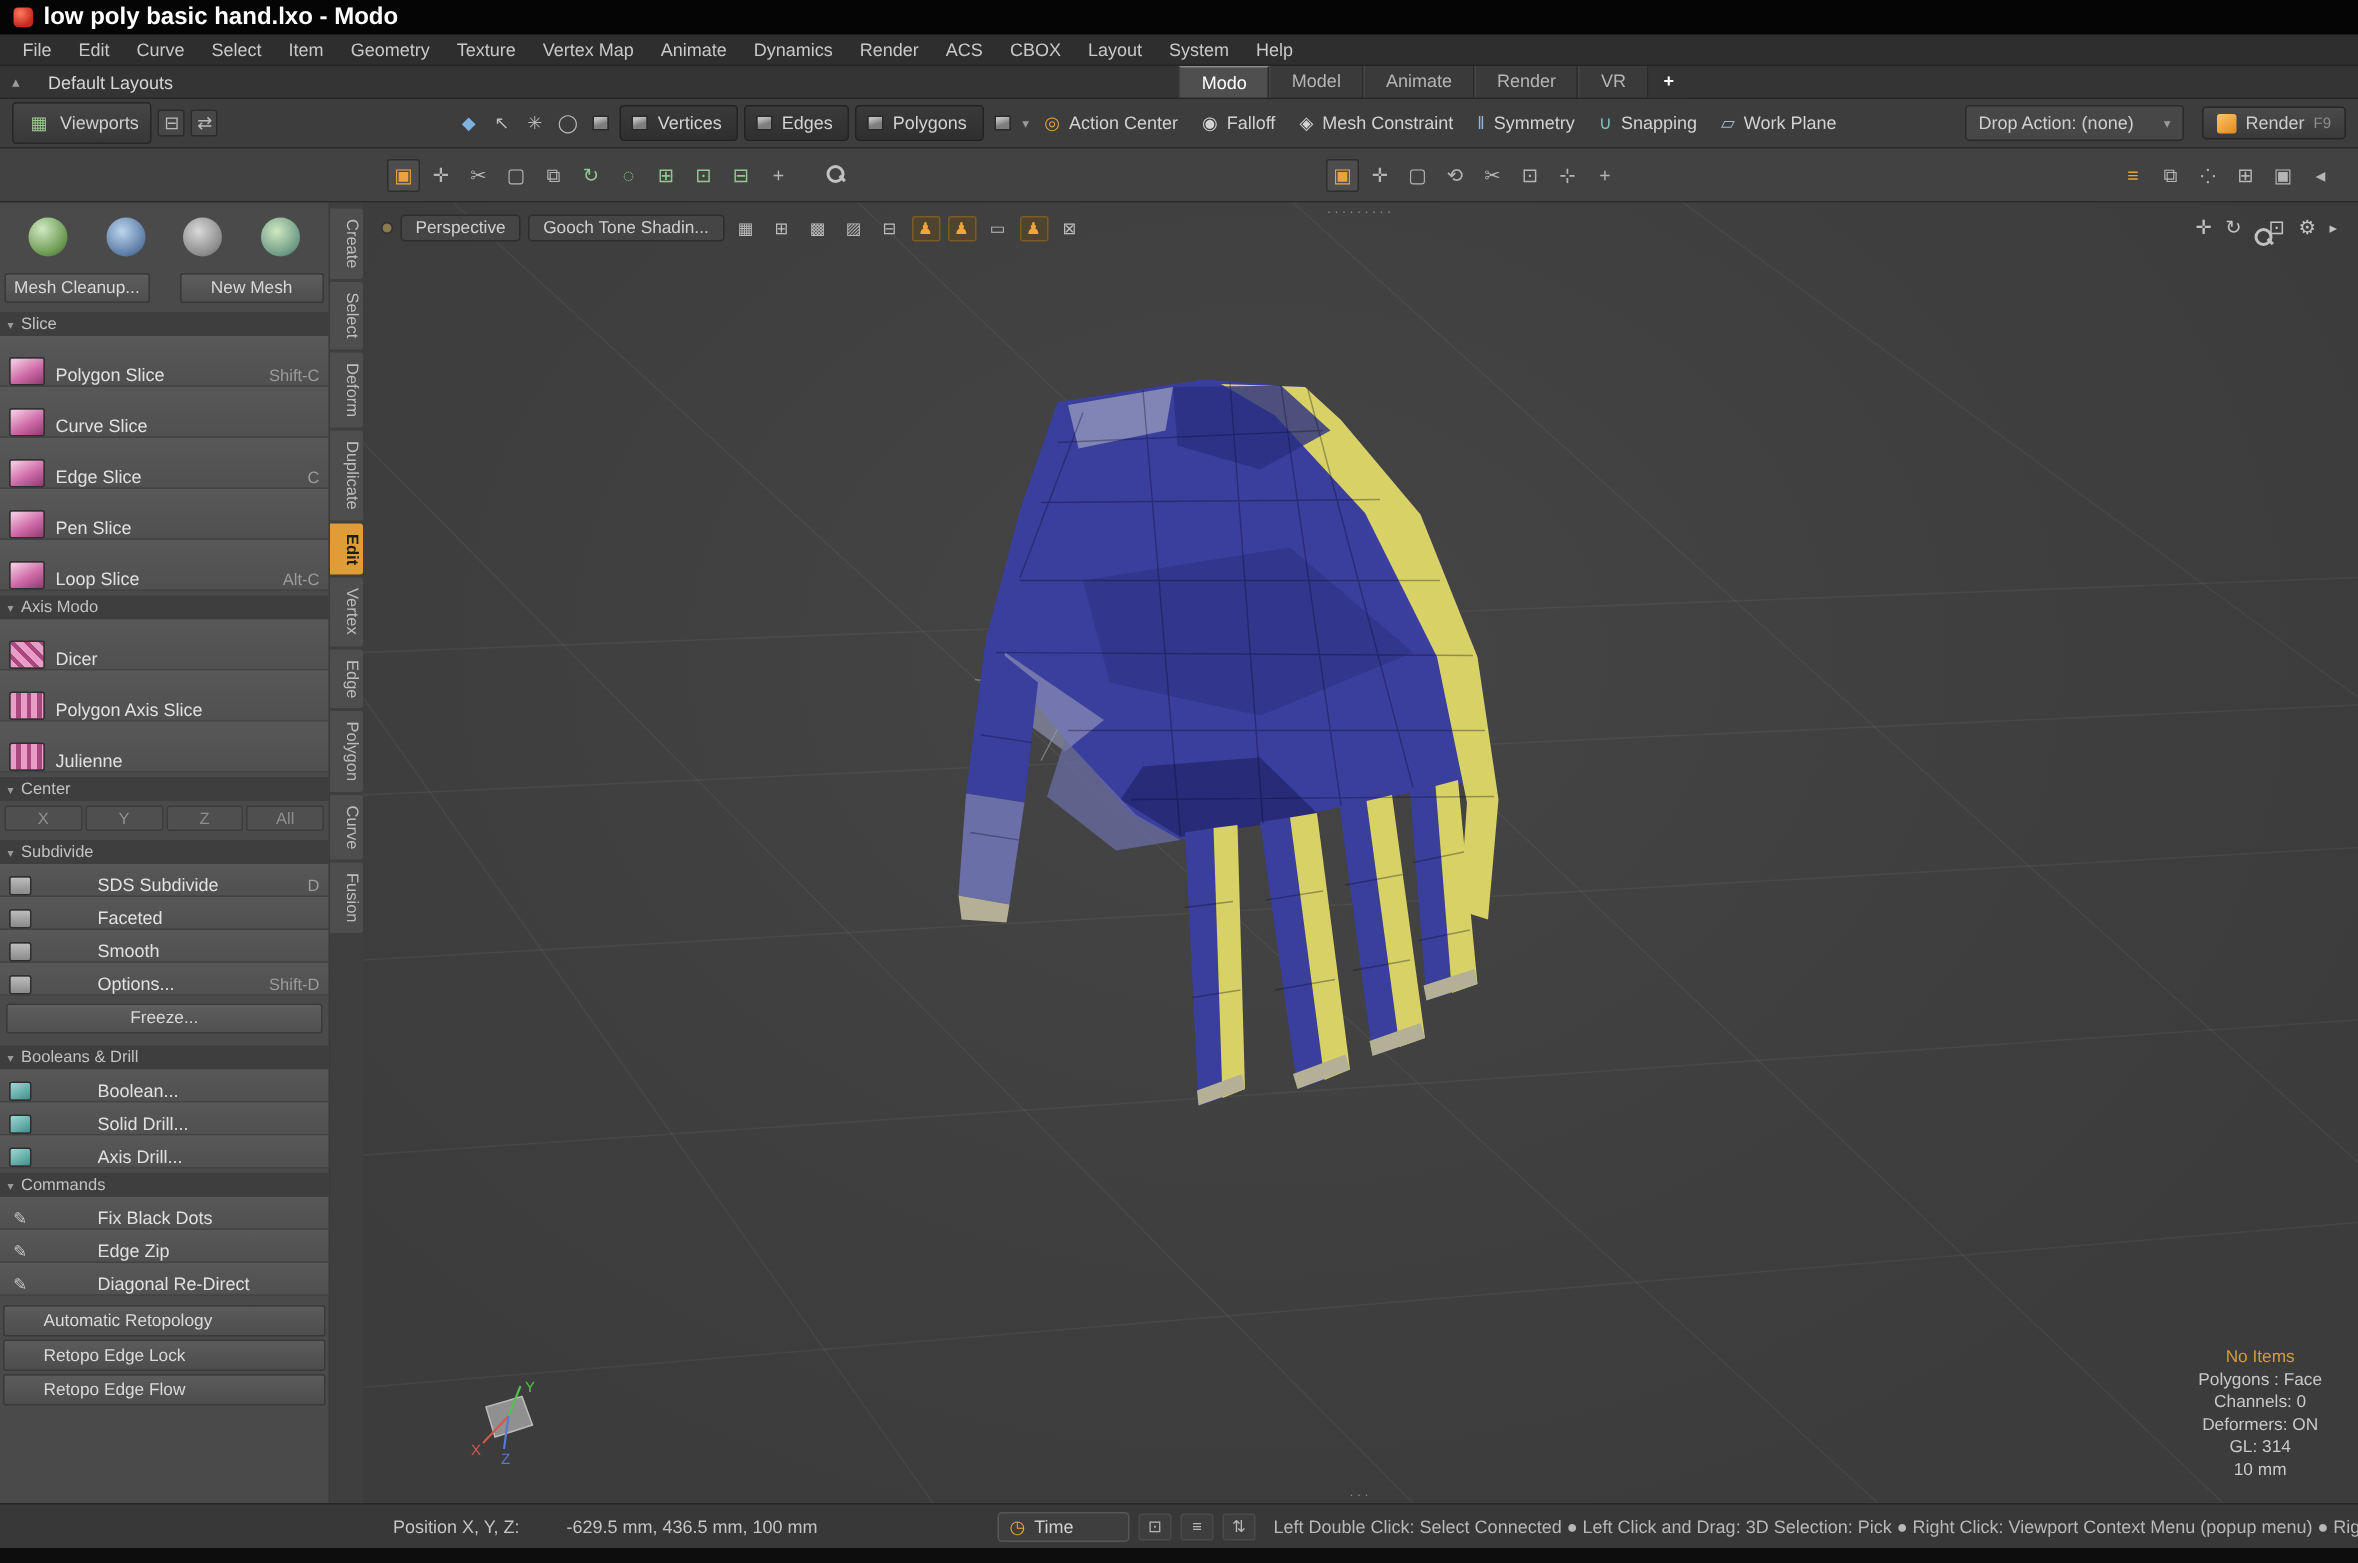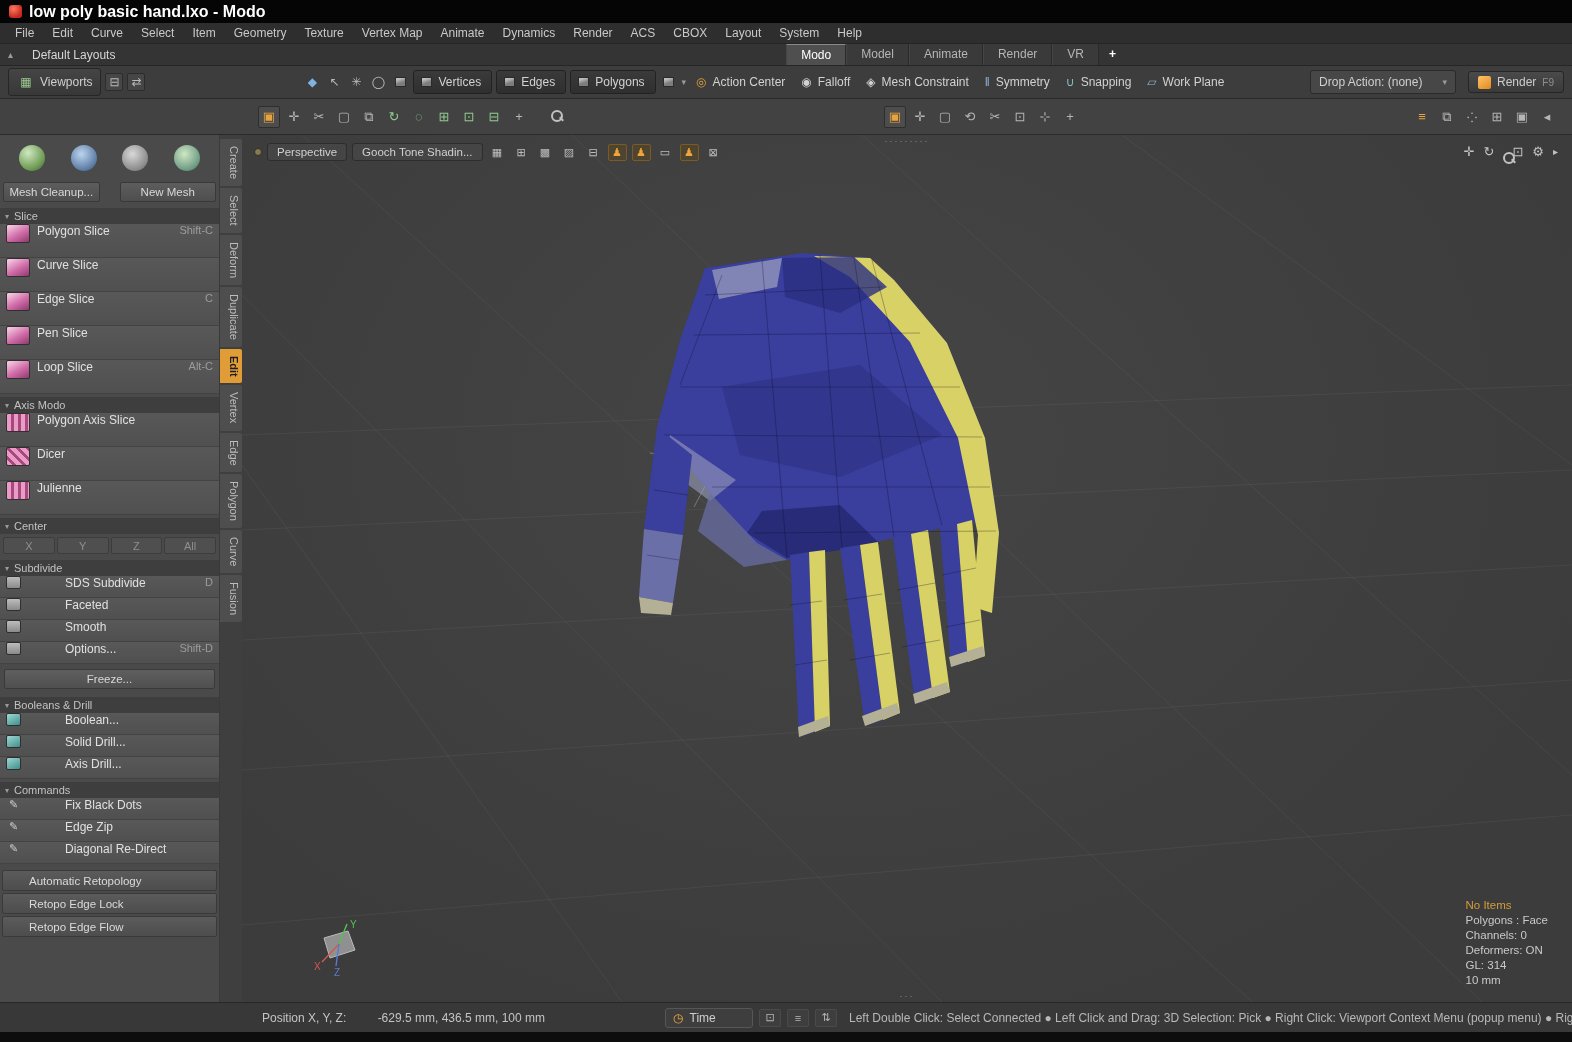--- a/index.html
+++ b/index.html
@@ -61,21 +61,21 @@
   .lp-tool { width:40px; height:38px; display:flex; align-items:center; justify-content:center; border-radius:4px; }
   .orb { width:26px; height:26px; border-radius:50%; }
   .orb.green { background:radial-gradient(circle at 35% 30%, #cfe8c2, #6f9c55 65%, #3f5c30); }
   .orb.axis  { background:radial-gradient(circle at 40% 35%, #bcd4ee, #5b7ba4 70%, #2e425e); }
   .orb.wire  { background:radial-gradient(circle at 40% 35%, #d9d9d9, #8a8a8a 70%, #555); }
   .orb.axis2 { background:radial-gradient(circle at 40% 35%, #cfe8c2, #6c9a84 70%, #32523f); }
   .lp-btnrow { display:flex; gap:20px; padding:1px 3px 3px 3px; }
   .lp-btn { flex:1; height:20px; background:linear-gradient(#5d5d5d,#4e4e4e); border:1px solid #393939; border-radius:2px; color:#d8d8d8; display:flex; align-items:center; justify-content:center; font-size:11.5px; }
   .lp-header { height:16px; margin-top:3px; background:#3e3e3e; color:#c2c2c2; font-size:11px; display:flex; align-items:center; gap:5px; padding:0 5px; }
   .lp-header .tri { color:#9a9a9a; font-size:8px; }
-  .lp-row { display:flex; align-items:flex-start; gap:7px; padding:0 6px; background:linear-gradient(#585858,#505050); border-bottom:1px solid #434343; }
+  .lp-row { display:flex; align-items:flex-end; gap:7px; padding:0 6px; background:linear-gradient(#585858,#505050); border-bottom:1px solid #434343; }
   .lp-row.big { height:34px; }
   .lp-row.small { height:22px;gap:44px; }
   .lp-label { color:#e0e0e0; font-size:12px; flex:1; white-space:nowrap; overflow:hidden; }
   .lp-short { color:#9c9c9c; font-size:11px; }
   .cube-pink { width:24px; height:19px; border-radius:2px; border:1px solid #303030; background:linear-gradient(150deg,#f2c3de 10%,#d06ca8 55%,#8f3a6e); flex:none; }
   .cube-pink.striped { background:repeating-linear-gradient(90deg,#e89cc6 0 4px,#a8487e 4px 7px); }
   .cube-pink.diced { background:repeating-linear-gradient(45deg,#e89cc6 0 4px,#a8487e 4px 7px); }
   .ic-small { width:15px; height:13px; border:1px solid #2f2f2f; background:linear-gradient(#bdbdbd,#8a8a8a); border-radius:2px; flex:none; }
   .ic-small.teal { background:linear-gradient(150deg,#9fd8d4,#3f8f8a); }
   .ic-small.pen { background:none; border:none; color:#c8c8c8; font-size:11px; width:15px; text-align:center; }
@@ -97,21 +97,21 @@
   .vp-controls { position:absolute; top:8px; left:12px; display:flex; align-items:center; gap:5px; }
   .vp-dot { width:8px; height:8px; border-radius:50%; background:#8a7a50; border:1px solid #2e2e2e; }
   .vp-btn { background:#454545; border:1px solid #2d2d2d; border-radius:3px; color:#d0d0d0; font-size:11.5px; padding:2px 9px; white-space:nowrap; }
   .vp-ic { width:19px; height:17px; display:flex; align-items:center; justify-content:center; font-size:11px; color:#bdbdbd; border-radius:2px; }
   .vp-ic.hot { color:#f0a53a; background:#4e4430; border:1px solid #7a5c22; }
   .vp-nav { position:absolute; top:9px; right:14px; display:flex; align-items:center; gap:9px; color:#c2c2c2; }
   .vp-nav span { font-size:13px; }
   .mag { width:13px; height:13px; position:relative; }
   .mag::before { content:""; position:absolute; left:0; top:0; width:8px; height:8px; border:2px solid #c2c2c2; border-radius:50%; }
   .mag::after { content:""; position:absolute; left:8px; top:8px; width:5px; height:2px; background:#c2c2c2; transform:rotate(45deg); }
-  .vp-stats { position:absolute; right:24px; bottom:14px; text-align:left; font-size:11.5px; line-height:15px; color:#c9c9c9; }
+  .vp-stats { position:absolute; right:24px; bottom:14px; text-align:center; font-size:11.5px; line-height:15px; color:#c9c9c9; }
   .vp-stats .hl { color:#d49c3c; }
   .gizmo { position:absolute; left:68px; bottom:24px; }
 
   
   .bottombar { height:30px; background:#383838; border-top:1px solid #272727; display:flex; align-items:center; flex:none; }
   .pos-text { margin-left:262px; color:#c4c4c4; white-space:nowrap; }
   .pos-text .val { margin-left:28px; }
   .time-group { display:flex; align-items:center; gap:6px; margin-left:120px; }
   .time-btn { width:88px; height:20px; background:#3e3e3e; border:1px solid #565656; border-radius:3px; display:flex; align-items:center; gap:6px; padding:0 7px; color:#cfcfcf; }
   .clock { color:#e8a33d; font-size:12px; }
@@ -325,27 +325,27 @@
         <span class="cube-pink"></span>
         <span class="lp-label">Loop Slice</span>
         <span class="lp-short">Alt-C</span>
       </div>
 
       <div class="lp-header">
         <span class="tri">▾</span>
         <span>Axis Modo</span>
       </div>
       <div class="lp-row big">
+        <span class="cube-pink diced"></span>
+        <span class="lp-label">Dicer</span>
+        <span class="lp-short"></span>
+      </div>
+      <div class="lp-row big">
         <span class="cube-pink striped"></span>
         <span class="lp-label">Polygon Axis Slice</span>
-        <span class="lp-short"></span>
-      </div>
-      <div class="lp-row big">
-        <span class="cube-pink diced"></span>
-        <span class="lp-label">Dicer</span>
         <span class="lp-short"></span>
       </div>
       <div class="lp-row big">
         <span class="cube-pink striped"></span>
         <span class="lp-label">Julienne</span>
         <span class="lp-short"></span>
       </div>
 
       <div class="lp-header">
         <span class="tri">▾</span>

